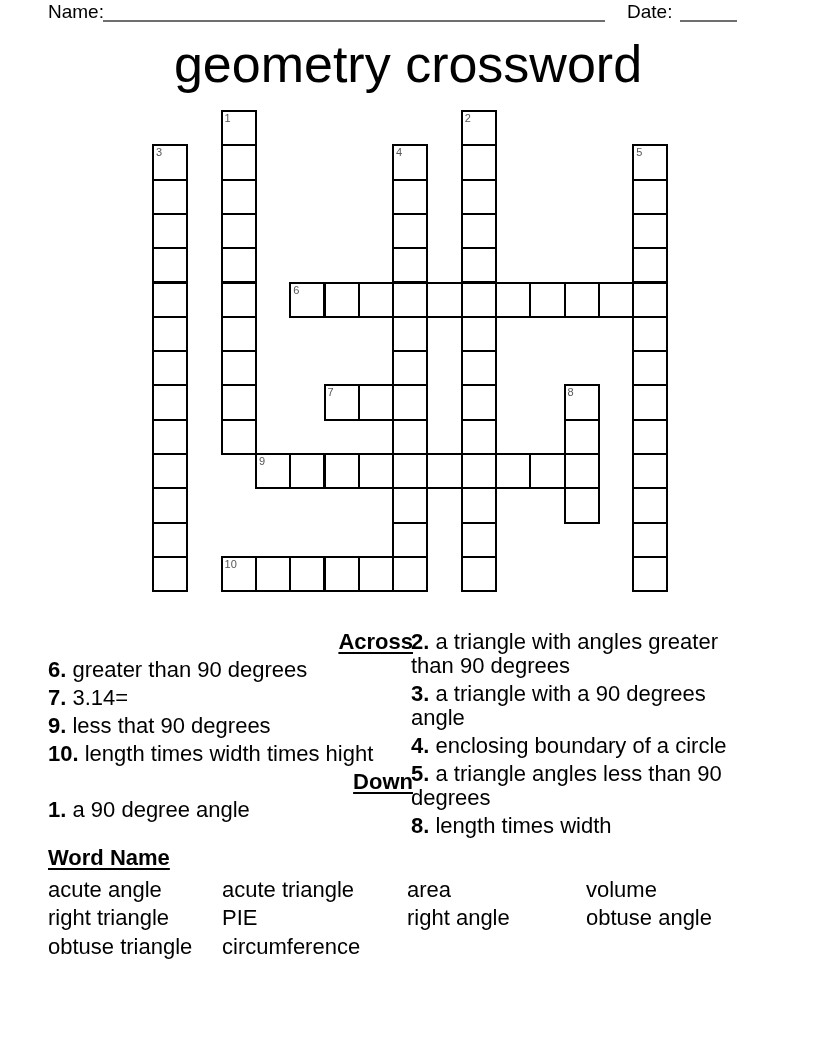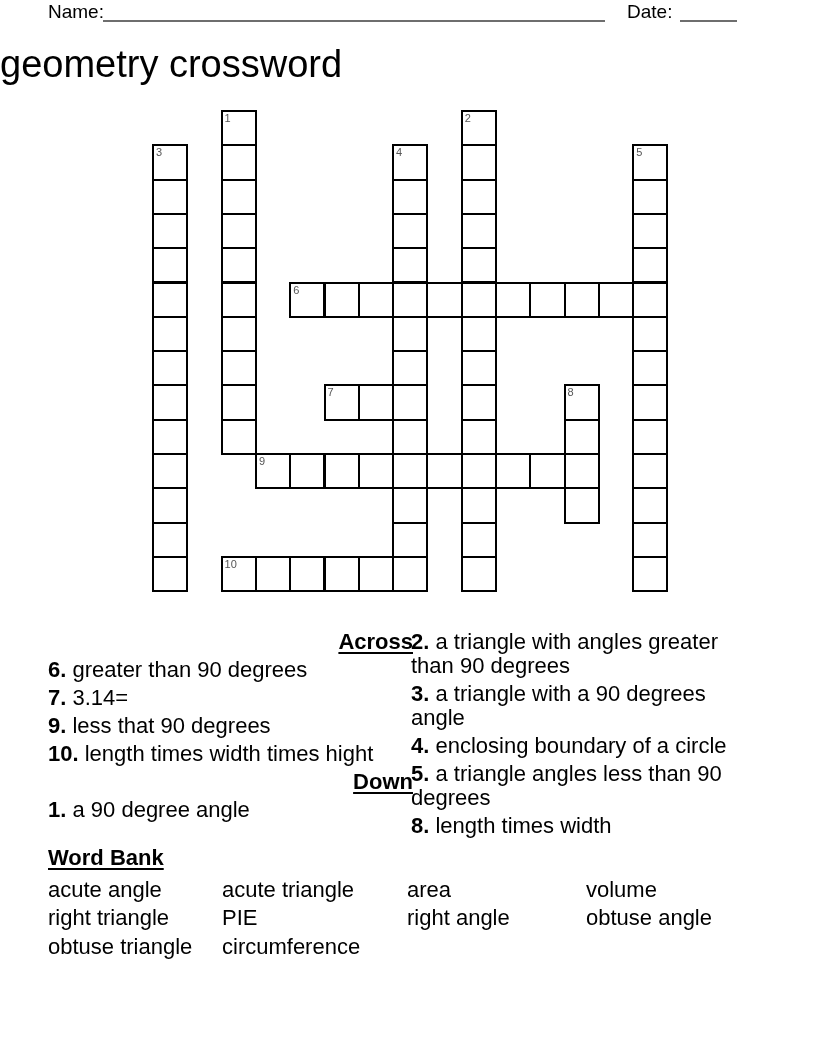--- a/index.html
+++ b/index.html
@@ -1,21 +1,21 @@
 <!DOCTYPE html>
 <html><head>
 <meta charset="utf-8">
 <style>
   html,body{margin:0;padding:0;background:#fff;}
   .page{position:relative;width:784px;height:1056px;background:#ffffff;overflow:hidden;
         font-family:"Liberation Sans",sans-serif;color:#000;}
   .hdr-label{position:absolute;top:0;font-size:19px;line-height:24px;}
   .fill-line{position:absolute;top:2px;height:18px;border-bottom:2px solid #6e6e6e;}
-  .title{position:absolute;top:38px;left:0;width:816px;text-align:left;
-         font-size:38px;line-height:52px;font-weight:400;margin:0;}
+  .title{position:absolute;top:38px;left:0;width:816px;text-align:center;
+         font-size:52px;line-height:52px;font-weight:400;margin:0;}
   .grid{position:absolute;left:152px;top:110px;width:515px;height:481px;}
   .cw-cell{position:absolute;box-sizing:border-box;border:2px solid #000;background:#fff;}
   .cw-num{position:absolute;top:0px;left:2px;font-size:11px;line-height:13px;color:#555;}
   .clues-left{position:absolute;left:48px;top:630px;width:365px;font-size:22px;line-height:24px;}
   .clues-right{position:absolute;left:411px;top:630px;width:342px;font-size:22px;line-height:24px;}
   .clue{margin:0 0 4px 0;}
   .clue-heading{font-weight:bold;text-decoration:underline;text-underline-offset:3px;margin:0 0 4px 0;text-align:right;}
   .clue-num{font-weight:bold;}
   .wordbank{position:absolute;left:48px;top:846px;width:720px;height:120px;font-size:22px;}
   .wb-heading{font-weight:bold;text-decoration:underline;text-underline-offset:3px;line-height:24px;}
@@ -158,21 +158,21 @@
 
   <div class="clues-right">
     <div class="clue"><span class="clue-num">2.</span> <span>a triangle with angles greater than 90 degrees</span></div>
     <div class="clue"><span class="clue-num">3.</span> <span>a triangle with a 90 degrees angle</span></div>
     <div class="clue"><span class="clue-num">4.</span> <span>enclosing boundary of a circle</span></div>
     <div class="clue"><span class="clue-num">5.</span> <span>a triangle angles less than 90 degrees</span></div>
     <div class="clue"><span class="clue-num">8.</span> <span>length times width</span></div>
   </div>
 
   <div class="wordbank">
-    <div class="wb-heading">Word Bank</div>
+    <div class="wb-heading">Word Name</div>
     <div class="wb-col" style="left:0px">
       <div class="wb-word">acute angle</div>
       <div class="wb-word">right triangle</div>
       <div class="wb-word">obtuse triangle</div>
     </div>
     <div class="wb-col" style="left:174px">
       <div class="wb-word">acute triangle</div>
       <div class="wb-word">PIE</div>
       <div class="wb-word">circumference</div>
     </div>

